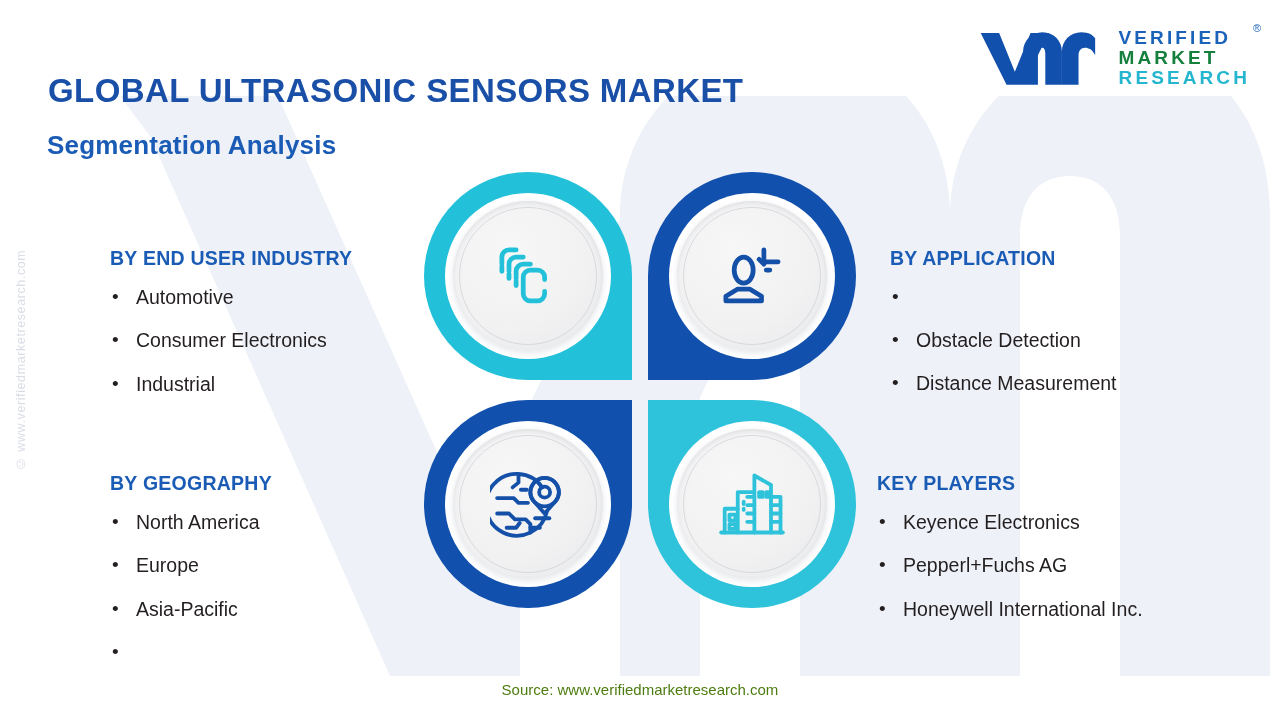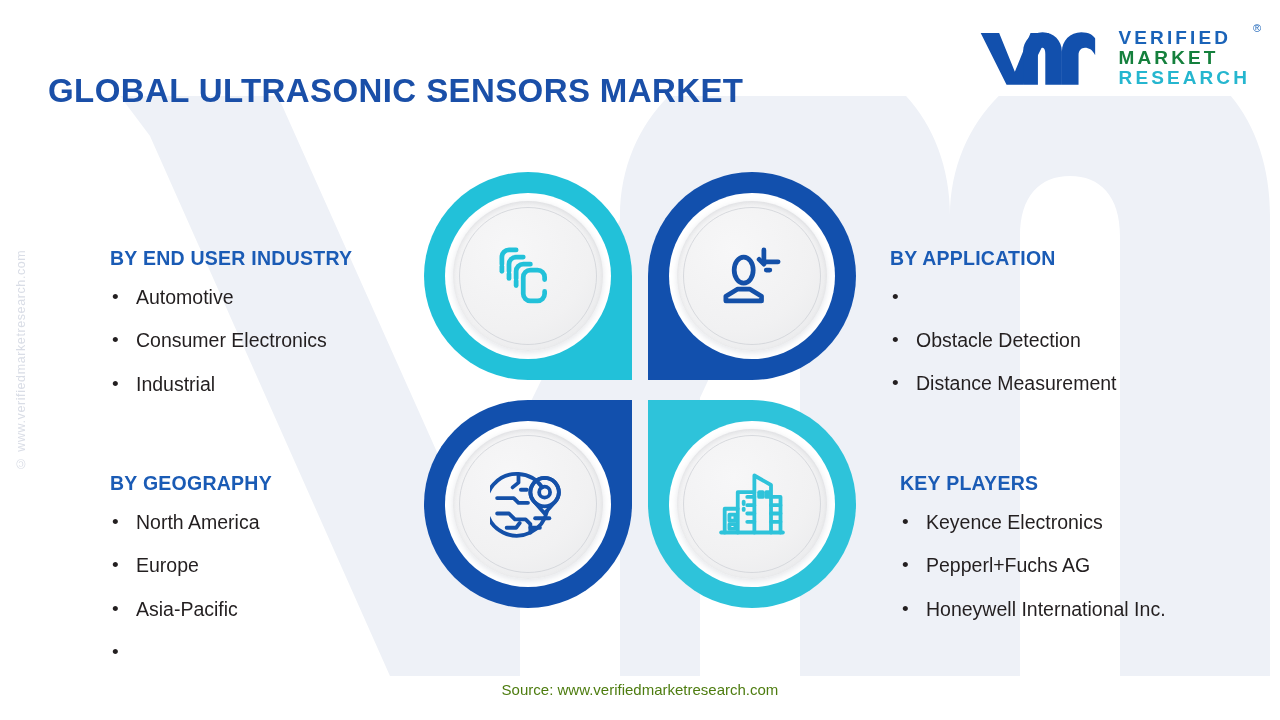--- a/index.html
+++ b/index.html
@@ -127,21 +127,21 @@
     color:#231f20;
     font-size:19px;
     line-height:1.2;
     text-align:left;
     padding-left:2px;
   }
 
   #block-end-user   { left:110px; top:207px; }
   #block-geography  { left:110px; top:432px; }
   #block-application{ left:890px; top:207px; }
-  #block-key-players{ left:900px; top:432px; }
+  #block-key-players{ left:877px; top:432px; }
 
   
   .petal-cluster {
     position:absolute;
     left:424px; top:172px;
     width:432px; height:436px;
     z-index:3;
   }
   .petal {
     position:absolute;
@@ -242,20 +242,21 @@
         <path d="M620 120 C620 20 700 -50 790 -50 C880 -50 950 20 950 120 L950 580 L800 580 L800 140 C800 100 780 80 750 80 C720 80 700 100 700 140 L700 580 L620 580 Z"></path>
         <path d="M950 120 C950 20 1030 -50 1120 -50 C1210 -50 1270 20 1270 120 L1270 580 L1120 580 L1120 140 C1120 100 1100 80 1070 80 C1040 80 1020 100 1020 140 L1020 580 L950 580 Z"></path>
       </g>
     </svg>
   </div>
 
   <div class="header">
     <div class="page-title">GLOBAL ULTRASONIC SENSORS MARKET</div>
   </div>
 
+  <div class="section-subtitle">Segmentation Analysis</div>
 
   <div class="logo">
     <div class="logo-mark">
       <svg viewBox="0 0 130 66" aria-hidden="true">
         <path d="M4 6 L24 6 L41 48 L58 6 L78 6 L50 62 L32 62 Z" fill="#1250ad"></path>
         <path d="M50 26 C50 14 59 5 71 5 C83 5 92 14 92 26 L92 62 L74 62 L74 29 C74 24 73 22 70 22 C67 22 66 24 66 29 L66 62 L50 62 Z" fill="#1250ad"></path>
         <path d="M92 26 C92 14 101 5 113 5 C121 5 126 8 128 12 L128 30 C125 24 121 22 117 22 C113 22 110 25 110 30 L110 62 L92 62 Z" fill="#1250ad"></path>
       </svg>
     </div>
     <div class="logo-words">

